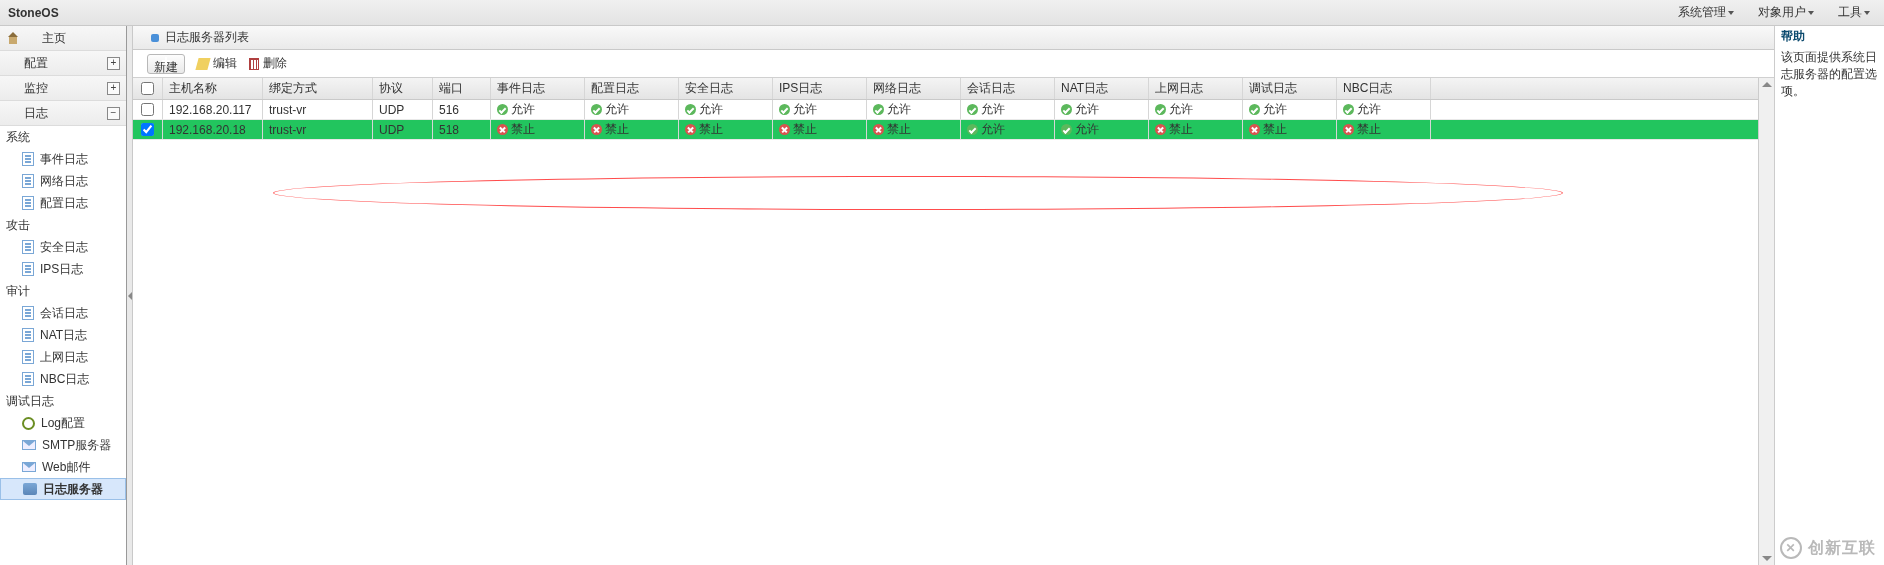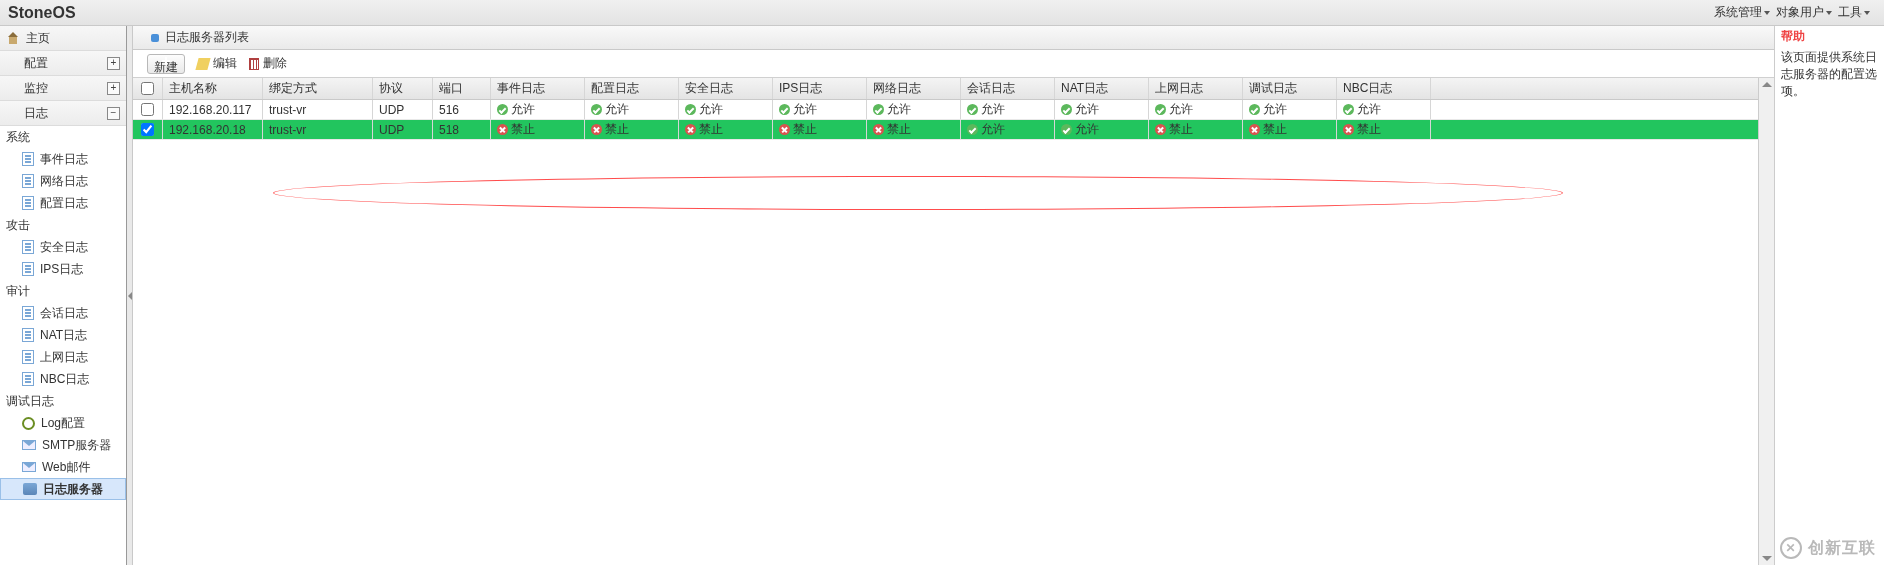--- a/index.html
+++ b/index.html
@@ -1,46 +1,46 @@
 <!DOCTYPE html>
 <html><head>
 <meta charset="utf-8">
 <style>
 * { margin: 0; padding: 0; box-sizing: border-box; }
 body { font-family: Arial, "Microsoft YaHei", sans-serif; font-size: 12px; color: #333; background: #fff; overflow: hidden; }
 .app { width: 1884px; height: 565px; display: flex; flex-direction: column; }
 .topbar { height: 26px; background: linear-gradient(#f0f0f0,#e3e3e3); border-bottom: 1px solid #c9c9c9; display: flex; align-items: center; padding: 0 8px; }
-.brand { font-weight: bold; font-size: 16px; color: #333; }
+.brand { font-weight: bold; font-size: 12px; color: #333; }
 .topbar-spacer { flex: 1; }
-.topbar-menu { display: flex; gap: 6px; margin-right: 6px; margin-left: 40px; }
+.topbar-menu { display: flex; gap: 24px; margin-right: 6px; margin-left: 40px; }
 .topbar-menu-item { color: #333; display: flex; align-items: center; gap: 2px; cursor: pointer; }
 .caret-down { width: 0; height: 0; border-left: 3px solid transparent; border-right: 3px solid transparent; border-top: 4px solid #555; display: inline-block; }
 .body { flex: 1; display: flex; min-height: 0; }
 .sidebar { width: 127px; background: #fff; border-right: 1px solid #999; display: flex; flex-direction: column; }
-.side-item { height: 25px; display: flex; align-items: center; padding: 9px 6px; gap: 6px; border-bottom: 1px solid #dcdcdc; background: linear-gradient(#f7f7f7,#ececec); cursor: pointer; }
+.side-item { height: 25px; display: flex; align-items: center; padding: 9px 6px; gap: 22px; border-bottom: 1px solid #dcdcdc; background: linear-gradient(#f7f7f7,#ececec); cursor: pointer; }
 .side-item.indented { padding-left: 24px; justify-content: space-between; }
 .side-section-title { height: 22px; display: flex; align-items: center; padding-left: 6px; color: #333; font-weight: normal; background: #fff; }
 .side-leaf { height: 22px; display: flex; align-items: center; padding-left: 22px; gap: 6px; cursor: pointer; }
 .side-leaf.selected { background: #d7e7fb; border: 1px solid #9ac0e8; font-weight: bold; }
 .plus-box, .minus-box { width: 13px; height: 13px; border: 1px solid #888; background: #fafafa; display: flex; align-items: center; justify-content: center; font-size: 10px; line-height: 1; color: #444; }
 .home-icon { width: 14px; height: 12px; position: relative; }
 .home-icon::before { content:""; position:absolute; top:0; left:2px; width:0; height:0; border-left:5px solid transparent; border-right:5px solid transparent; border-bottom:5px solid #8a6d3b; }
 .home-icon::after { content:""; position:absolute; top:5px; left:3px; width:8px; height:7px; background:#c9a96e; }
 .doc-icon { width: 12px; height: 14px; background: #fff; border: 1px solid #7aa7d6; position: relative; }
 .doc-icon::after { content:""; position:absolute; top:2px; left:2px; right:2px; height:2px; background:#7aa7d6; box-shadow: 0 3px 0 #7aa7d6, 0 6px 0 #7aa7d6; }
 .gear-icon { width: 13px; height: 13px; border-radius: 50%; border: 2px solid #6b8e23; position: relative; }
 .mail-icon { width: 14px; height: 10px; border: 1px solid #7aa7d6; background:#eef; position:relative; }
 .mail-icon::after { content:""; position:absolute; top:0; left:0; right:0; height:0; border-left:6px solid transparent; border-right:6px solid transparent; border-top:5px solid #7aa7d6; }
 .server-icon { width: 14px; height: 12px; background: linear-gradient(#7aa7d6,#5b86b8); border-radius:2px; }
 .content { flex: 1; display: flex; flex-direction: column; min-width: 0; }
 .content-header { height: 24px; background: linear-gradient(#f9f9f9,#eaeaea); border-bottom: 1px solid #c9c9c9; display: flex; align-items: center; }
 .bullet { width: 8px; height: 8px; background: #4a90d9; border-radius: 2px; margin: 0 6px 0 18px; }
 .content-title { font-weight: normal; }
 .help-panel { width: 110px; border-left: 1px solid #ccc; padding: 2px 6px; }
-.help-title { font-weight: bold; color: #ef4444; margin-bottom: 4px; }
+.help-title { font-weight: bold; color: #0c4a6e; margin-bottom: 4px; }
 .help-body-text { font-size: 12px; color: #333; }
 .toolbar { height: 28px; display: flex; align-items: center; gap: 12px; padding-left: 14px; border-bottom: 1px solid #d0d0d0; }
 .btn { height: 20px; display: flex; align-items: center; gap: 4px; padding: 0 6px; border: 1px solid #b8b8b8; background: linear-gradient(#fdfdfd,#e9e9e9); border-radius: 3px; cursor: pointer; flex-direction: column; }
 .btn-link { display: flex; align-items: center; gap: 4px; cursor: pointer; color: #333; }
 .icon-add { width: 12px; height: 12px; border-radius: 50%; background: #5cb85c; position: relative; }
 .icon-add::before, .icon-add::after { content:""; position:absolute; background:#fff; }
 .icon-add::before { top:5px; left:2px; width:8px; height:2px; }
 .icon-add::after { top:2px; left:5px; width:2px; height:8px; }
 .icon-edit { width: 12px; height: 12px; background: #f0d060; transform: skewX(-15deg); }
 .icon-del { width: 10px; height: 12px; border: 1px solid #b04040; border-top: 2px solid #b04040; background: repeating-linear-gradient(90deg,#b04040 0 1px,transparent 1px 3px); }

